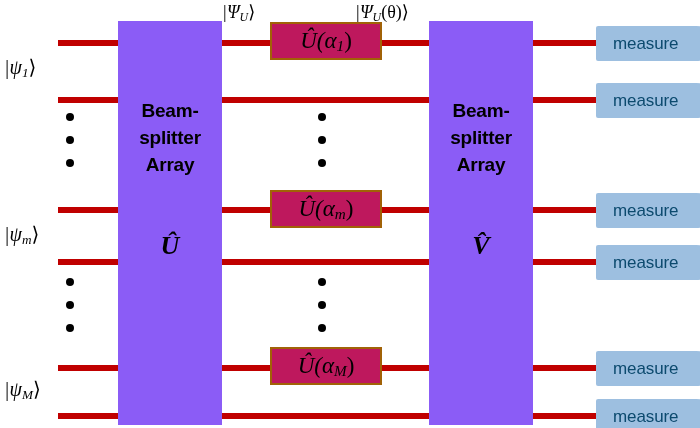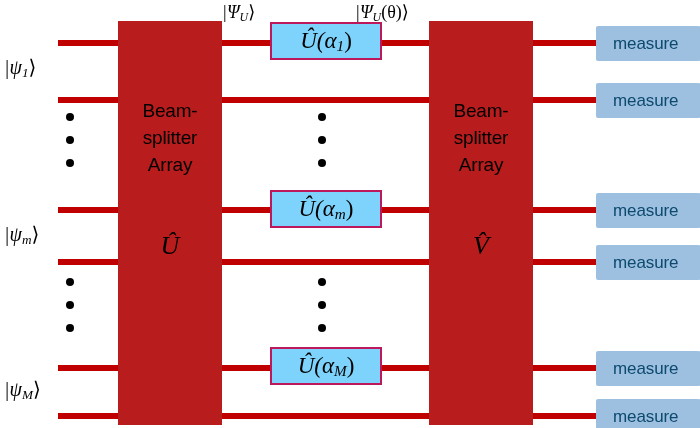--- a/index.html
+++ b/index.html
@@ -22,25 +22,26 @@
   
   .rail {
     position: absolute;
     height: 6px;
     background: #c00000;
   }
 
   
   .bs-block {
     position: absolute;
-    background: #b91c1c;
+    background: #8b5cf6;
     z-index: 3;
     display: flex;
     flex-direction: column;
     align-items: center;
+    font-weight: bold;
   }
   .bs-label {
     color: #000000;
     font-family: "Liberation Sans", sans-serif;
     font-size: 19px;
     line-height: 1.42;
     text-align: center;
     letter-spacing: -0.2px;
   }
   .bs-text-group {
@@ -56,22 +57,22 @@
     text-align: center;
     font-family: "Liberation Serif", serif;
     font-style: italic;
     font-size: 26px;
     color: #000000;
   }
 
   
   .gate {
     position: absolute;
-    background: #7dd3fc;
-    border: 2px solid #be185d;
+    background: #be185d;
+    border: 2px solid #a16207;
     z-index: 5;
     display: flex;
     align-items: center;
     justify-content: center;
     box-sizing: border-box;
   }
   .gate-label {
     font-family: "Liberation Serif", serif;
     font-style: italic;
     font-size: 23px;

